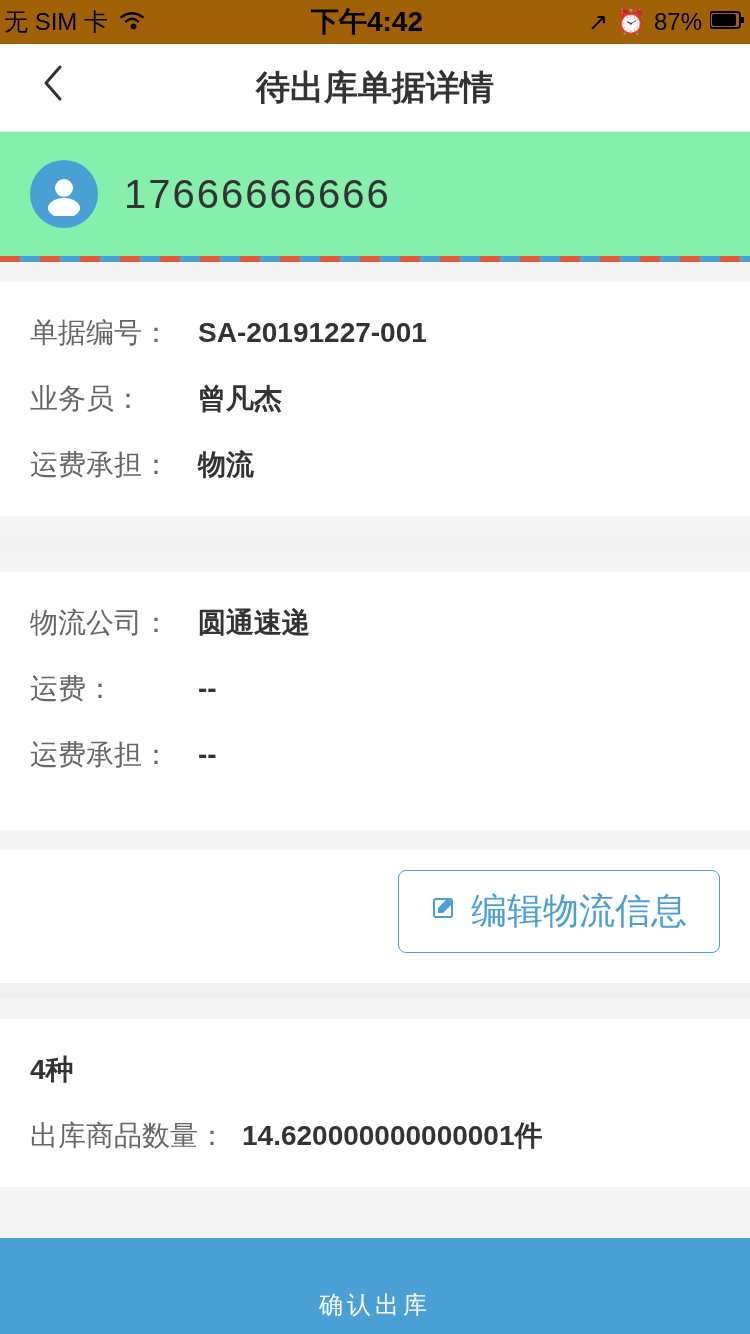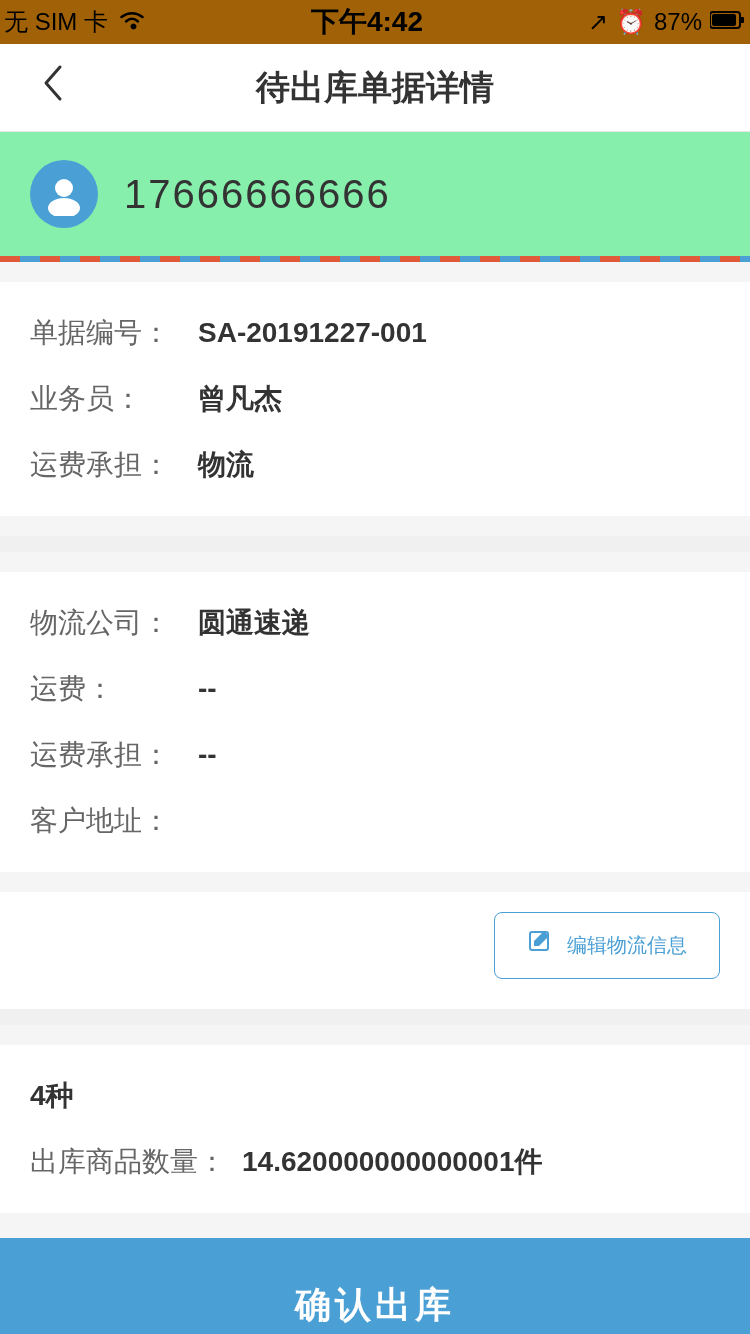--- a/index.html
+++ b/index.html
@@ -139,21 +139,21 @@
       display: flex;
       justify-content: flex-end;
       padding: 20px 30px 30px;
       background: #fff;
     }
     .btn-outline {
       border: 1.5px solid #4a9fd4;
       border-radius: 8px;
       padding: 16px 32px;
       color: #4a9fd4;
-      font-size: 20px;
+      font-size: 36px;
       display: flex;
       align-items: center;
       gap: 12px;
       background: #fff;
       cursor: pointer;
     }
 
     
     .confirm-btn-area {
       position: fixed;
@@ -162,22 +162,22 @@
       width: 750px;
       background: #4a9fd4;
       height: 96px;
       display: flex;
       align-items: center;
       justify-content: center;
       cursor: pointer;
     }
     .confirm-btn-text {
       color: #fff;
-      font-size: 36px;
-      font-weight: 700;
+      font-size: 24px;
+      font-weight: 400;
       letter-spacing: 4px;
       margin-top: 38px;
     }
   </style>
 </head>
 <body>
 
 <div class="status-bar">
   <div class="status-left">
     <span>无 SIM 卡</span>
@@ -249,21 +249,20 @@
   </div>
   <div class="info-row">
     <span class="info-label">运费：</span>
     <span class="info-value">--</span>
   </div>
   <div class="info-row">
     <span class="info-label">运费承担：</span>
     <span class="info-value">--</span>
   </div>
   <div class="info-row">
-    <span class="info-label">客户地址：</span>
   </div>
 </div>
 
 <div class="action-btn">
   <button class="btn-outline">
     <span>
       <svg width="28" height="28" viewBox="0 0 28 28" fill="none">
         <rect x="3" y="3" width="18" height="18" rx="2" stroke="#4a9fd4" stroke-width="2" fill="none"></rect>
         <path d="M17 2 L22 7 L12 17 L7 17 L7 12 Z" fill="#4a9fd4"></path>
       </svg>

